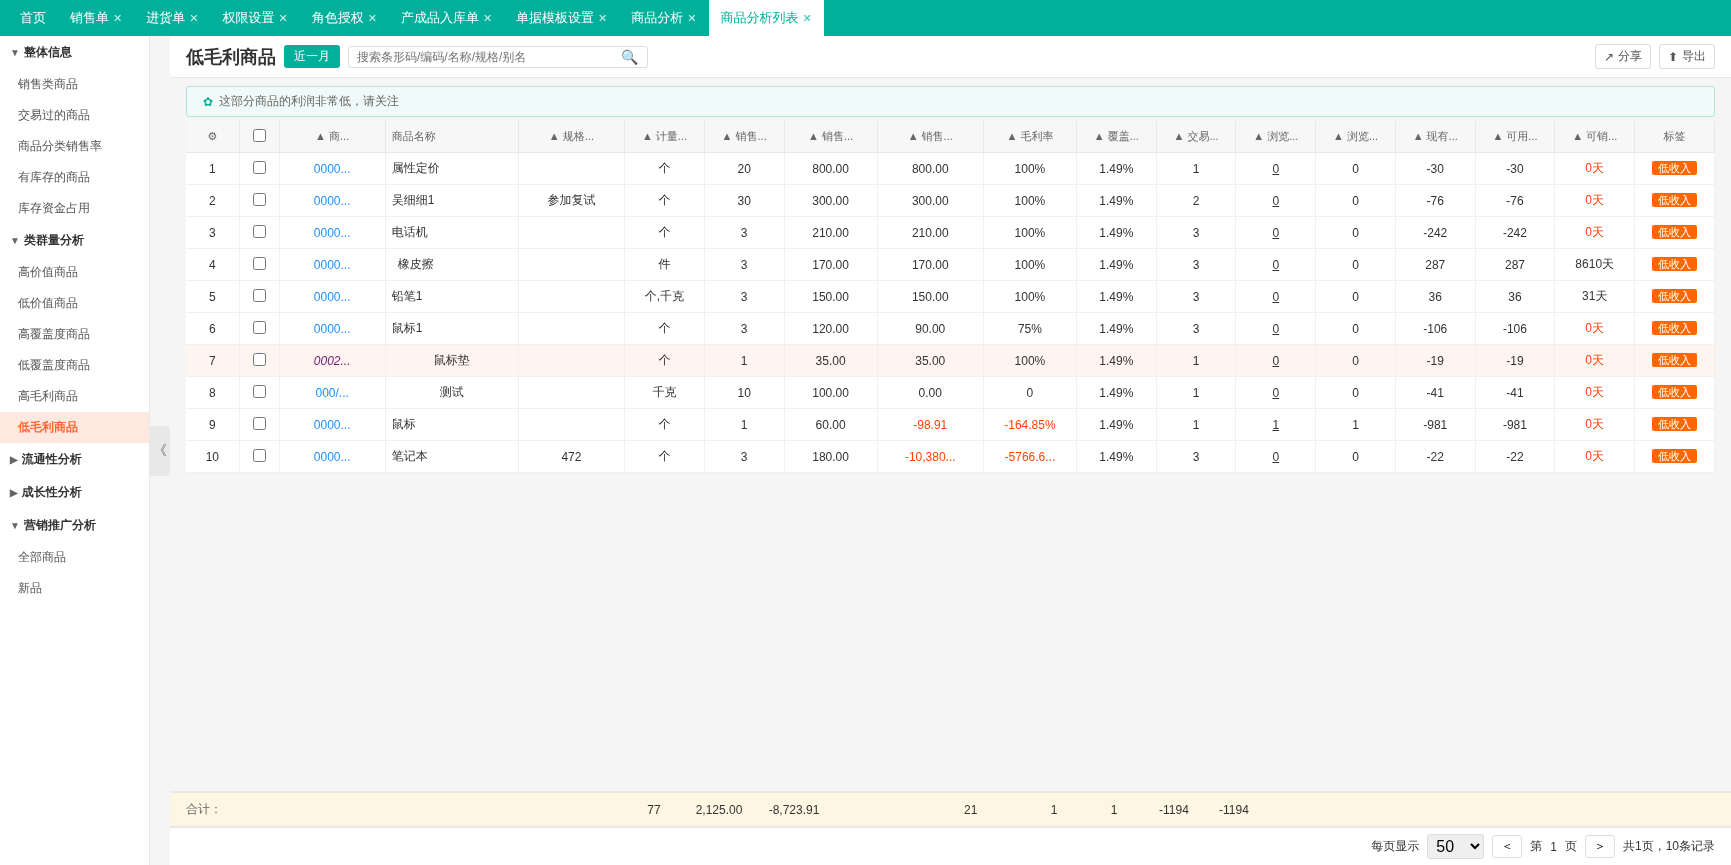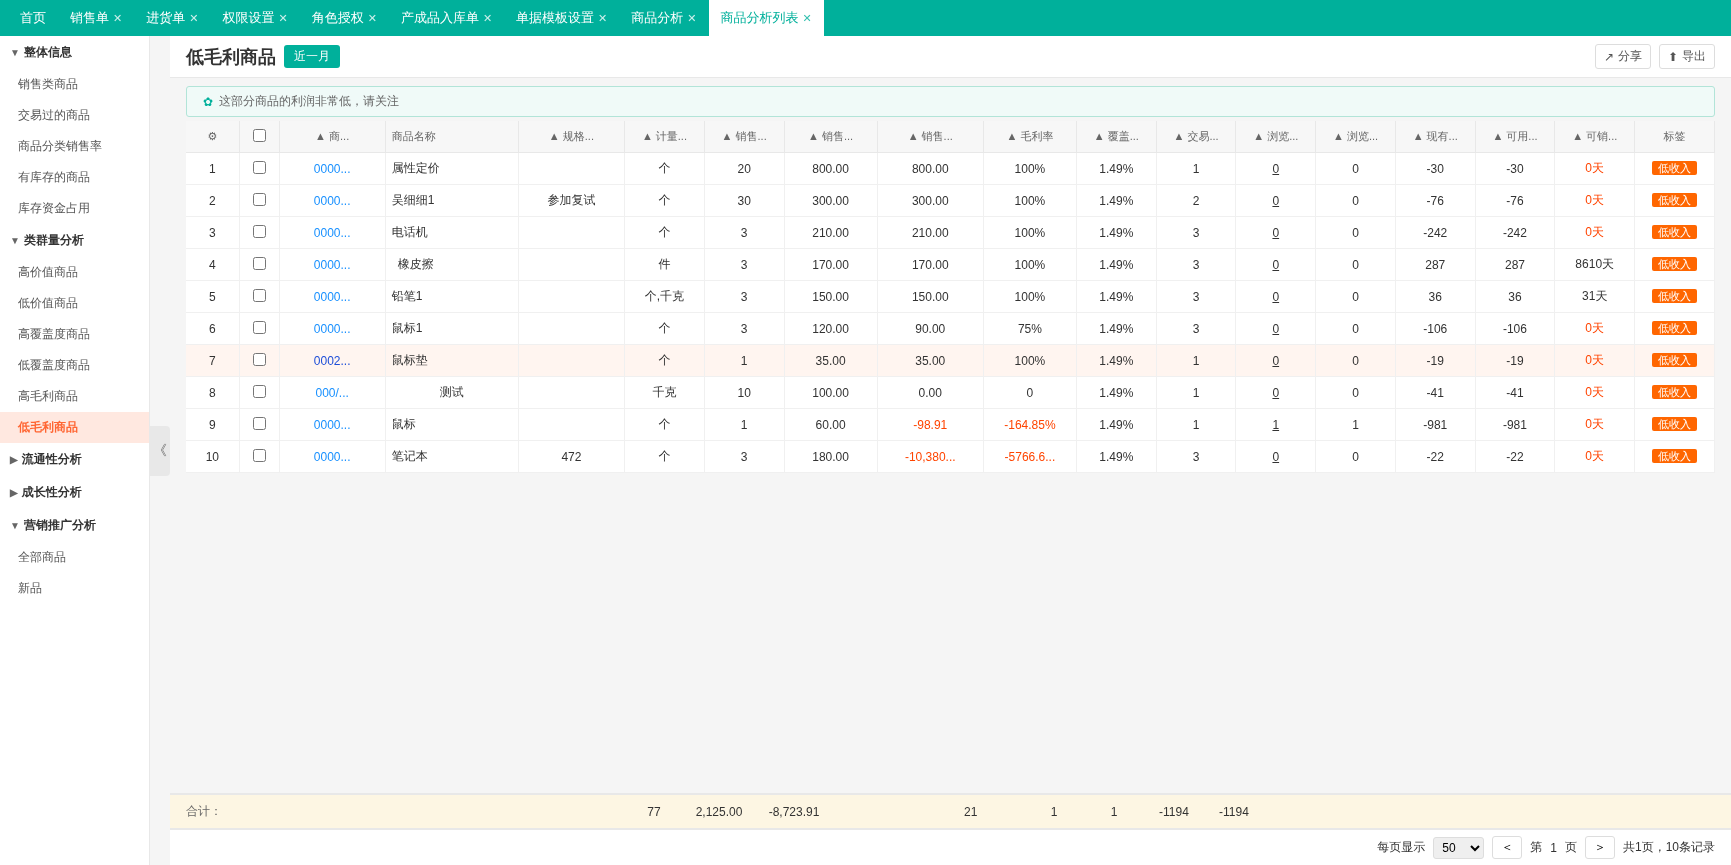--- a/index.html
+++ b/index.html
@@ -200,21 +200,21 @@
       display: flex;
       align-items: center;
       justify-content: flex-end;
       gap: 8px;
       font-size: 12px;
     }
     .pagination-bar select {
       padding: 2px 4px;
       border: 1px solid #ddd;
       border-radius: 3px;
-      font-size: 12px;
+      font-size: 16px;
     }
     .pagination-btn {
       padding: 2px 8px;
       border: 1px solid #ddd;
       border-radius: 3px;
       background: #fff;
       cursor: pointer;
       font-size: 12px;
     }
 
@@ -337,20 +337,24 @@
     <div class="sidebar-item">新品</div>
   </div>
 
   <div class="collapse-btn">《</div>
 
   <div class="content-area">
 
     <div class="page-header">
       <span class="page-title">低毛利商品</span>
       <button class="date-filter-btn">近一月</button>
+      <div class="search-box">
+        <input type="text" placeholder="搜索条形码/编码/名称/规格/别名" style="">
+        <span class="search-icon">🔍</span>
+      </div>
       <div class="header-actions">
         <button class="action-btn">
           <span>↗</span>
           <span>分享</span>
         </button>
         <button class="action-btn">
           <span>⬆</span>
           <span>导出</span>
         </button>
       </div>
@@ -534,22 +538,22 @@
     <td class="underline-link">0</td>
     <td>0</td>
     <td>-106</td>
     <td>-106</td>
     <td style="color:#ff4400;">0天</td>
     <td><span class="tag-badge">低收入</span></td>
   </tr>
             <tr class="highlighted">
     <td>7</td>
     <td><input type="checkbox" style=""></td>
-    <td style="color:#1d4ed8;">0002...</td>
-    <td style="text-align:left;">鼠标垫</td>
+    <td style="color:#701a75;font-style:italic;">0002...</td>
+    <td style="text-align:center;">鼠标垫</td>
     <td></td>
     <td>个</td>
     <td>1</td>
     <td>35.00</td>
     <td style="">35.00</td>
     <td style="">100%</td>
     <td>1.49%</td>
     <td>1</td>
     <td class="underline-link">0</td>
     <td>0</td>

